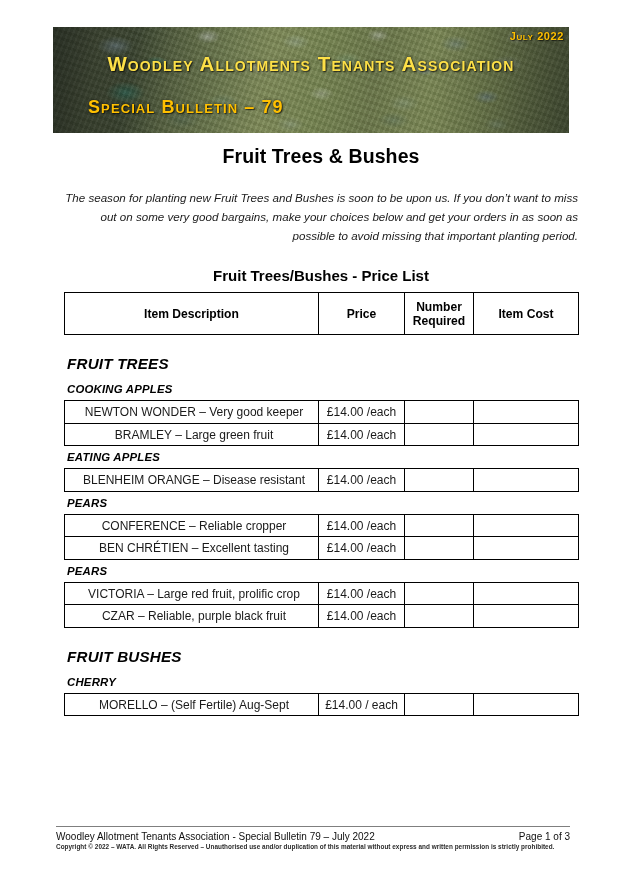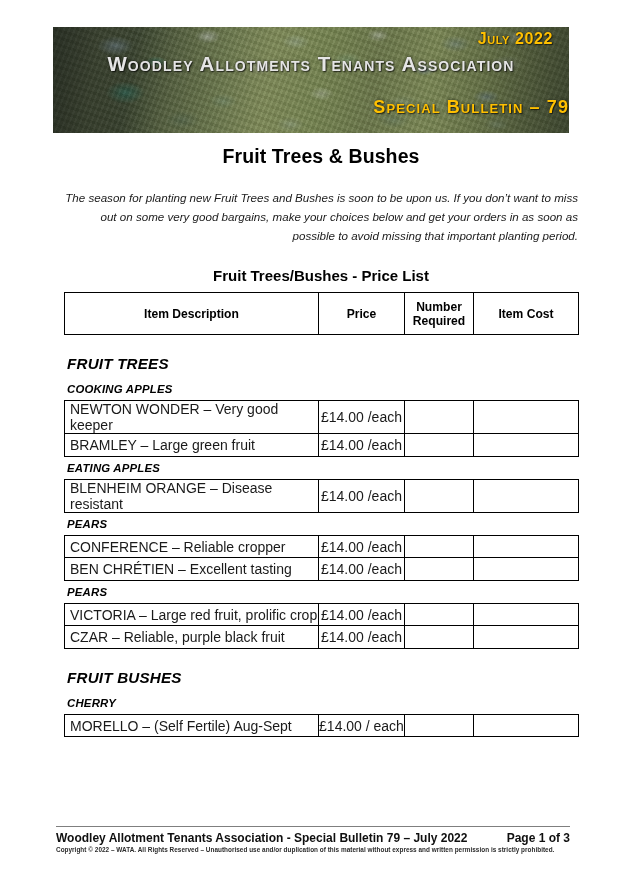--- a/index.html
+++ b/index.html
@@ -74,57 +74,58 @@
   .banner-vignette {
     position: absolute;
     inset: 0;
     background:
       linear-gradient(90deg, rgba(25,30,22,0.55) 0%, rgba(25,30,22,0.12) 18%, rgba(25,30,22,0) 38%),
       linear-gradient(270deg, rgba(25,30,22,0.35) 0%, rgba(25,30,22,0) 25%);
   }
 
   .banner-date {
     position: absolute;
-    right: 16px;
+    right: 5px;
     top: 3px;
-    font-size: 16px;
+    font-size: 11px;
     font-weight: bold;
     font-variant: small-caps;
     letter-spacing: 0.6px;
     color: #ffc000;
     text-shadow: 0 0 2px rgba(0,0,0,0.65), 1px 1px 1px rgba(0,0,0,0.5);
     white-space: nowrap;
   }
   .banner-title {
     position: absolute;
     left: 0;
     right: 0;
     top: 25px;
     text-align: center;
     font-size: 20.5px;
     font-weight: bold;
     font-variant: small-caps;
     letter-spacing: 1.1px;
-    color: #e5e5e5;
+    color: #fde047;
     text-shadow: 0 0 3px rgba(0,0,0,0.6), 1px 1px 1px rgba(0,0,0,0.55);
     white-space: nowrap;
   }
   .banner-subtitle {
     position: absolute;
     left: 0;
     right: 0;
     top: 70px;
-    text-align: right;
+    text-align: left;
     font-size: 18px;
     font-weight: bold;
     font-variant: small-caps;
     letter-spacing: 1.1px;
     color: #ffc000;
     text-shadow: 0 0 3px rgba(0,0,0,0.6), 1px 1px 1px rgba(0,0,0,0.55);
     white-space: nowrap;
+    padding-left: 35px;
   }
 
   
   .content {
     position: absolute;
     left: 64px;
     top: 145px;
     width: 514px;
   }
 
@@ -172,21 +173,22 @@
   .head-row th {
     height: 41px;
     text-align: center;
     font-size: 12.1px;
     font-weight: bold;
     line-height: 1.18;
   }
 
   .item-row td {
     height: 21.5px;
-    font-size: 14px;
+    font-size: 12px;
+    text-align: center;
   }
   .cell-desc {
     padding-left: 5px !important;
     text-align: left;
     color: #1a1a1a;
   }
   .cell-price {
     text-align: center;
     color: #1a1a1a;
   }
@@ -217,22 +219,22 @@
     width: 514px;
   }
   .footer-rule {
     border-top: 1px solid #7f7f7f;
     margin-bottom: 4px;
   }
   .footer-main {
     display: flex;
     justify-content: space-between;
     align-items: baseline;
-    font-size: 12px;
-    font-weight: bold;
+    font-size: 10px;
+    font-weight: normal;
     color: #0f0f0f;
   }
   .footer-copy {
     margin-top: 1px;
     font-size: 6.4px;
     font-weight: bold;
     color: #2b2b2b;
     letter-spacing: 0.03px;
   }
 </style>

